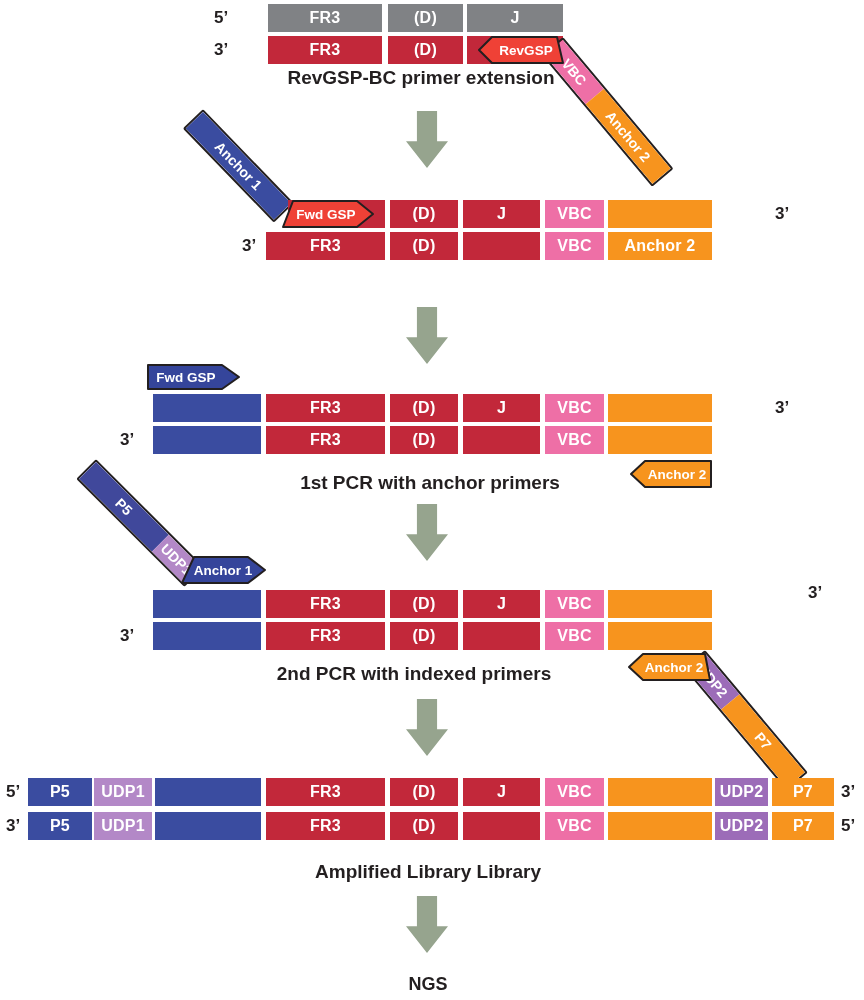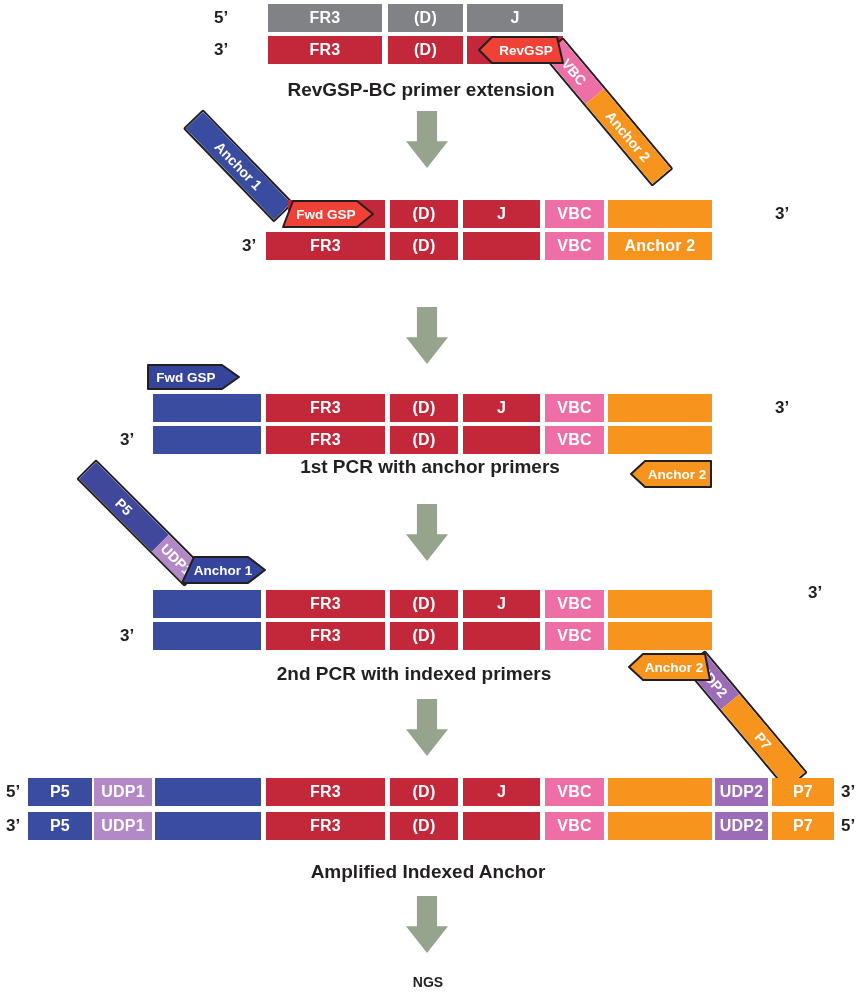--- a/index.html
+++ b/index.html
@@ -18,21 +18,21 @@
   .blue{background:#3A4CA0;}
   .purple-light{background:#B388C7;}
   .purple-mid{background:#9C6CB8;}
   .strand{
     position:absolute;font-weight:bold;font-size:17px;color:#231F20;white-space:nowrap;
   }
   .step{
     position:absolute;transform:translateX(-50%);font-weight:bold;font-size:19px;
     color:#231F20;white-space:nowrap;
   }
-  .ngs{font-size:14px;}
+  .ngs{font-size:18px;}
   .darrow{
     position:absolute;width:42px;height:57px;background:#96A48E;
     clip-path:polygon(26% 0,74% 0,74% 53%,100% 53%,50% 100%,0 53%,26% 53%);
   }
   .band{
     position:absolute;height:28px;display:flex;transform-origin:0 0;
     border:2px solid #231F20;border-radius:2px;box-sizing:border-box;overflow:hidden;
   }
   .band .seg{
     display:flex;align-items:center;justify-content:center;height:100%;
@@ -66,21 +66,21 @@
   <div class="band" style="left:563px;top:37px;width:172px;transform:rotate(50deg)">
     <div class="seg pink" style="width:64px">VBC</div>
     <div class="seg orange" style="flex:1">Anchor 2</div>
   </div>
 
   <svg class="parrow fill-primer-red" style="left:477px;top:35px" width="88" height="30">
     <polygon points="2,15 15,2 80,2 86,28 15,28"></polygon>
     <text x="49" y="20">RevGSP</text>
   </svg>
 
-  <div class="step" style="left:421px;top:79px">RevGSP-BC primer extension</div>
+  <div class="step" style="left:421px;top:67px">RevGSP-BC primer extension</div>
   <div class="darrow" style="left:406px;top:111px"></div>
 
   <div class="band" style="left:203px;top:109px;width:131px;transform:rotate(46deg)">
     <div class="seg blue" style="flex:1">Anchor 1</div>
   </div>
 
   <div class="box red" style="left:288px;top:200px;width:97px"></div>
   <div class="box red" style="left:390px;top:200px;width:68px">(D)</div>
   <div class="box red" style="left:463px;top:200px;width:77px">J</div>
   <div class="box pink" style="left:545px;top:200px;width:59px">VBC</div>
@@ -120,21 +120,21 @@
   <div class="box red" style="left:390px;top:426px;width:68px">(D)</div>
   <div class="box red" style="left:463px;top:426px;width:77px"></div>
   <div class="box pink" style="left:545px;top:426px;width:59px">VBC</div>
   <div class="box orange" style="left:608px;top:426px;width:104px"></div>
 
   <svg class="parrow fill-orange" style="left:629px;top:459px" width="84" height="30">
     <polygon points="82,2 16,2 2,15 16,28 82,28"></polygon>
     <text x="48" y="20">Anchor 2</text>
   </svg>
 
-  <div class="step" style="left:430px;top:456px">1st PCR with anchor primers</div>
+  <div class="step" style="left:430px;top:472px">1st PCR with anchor primers</div>
   <div class="darrow" style="left:406px;top:504px"></div>
 
   <div class="band" style="left:96px;top:459px;width:153px;transform:rotate(45deg)">
     <div class="seg" style="width:103px;background:#40489B">P5</div>
     <div class="seg purple-light" style="flex:1">UDP1</div>
   </div>
   <svg class="parrow fill-blue" style="left:180px;top:555px" width="88" height="30">
     <polygon points="14,2 68,2 85,15 68,28 2,28"></polygon>
     <text x="43" y="20">Anchor 1</text>
   </svg>
@@ -186,17 +186,17 @@
   <div class="box blue" style="left:155px;top:812px;width:106px"></div>
   <div class="box red" style="left:266px;top:812px;width:119px">FR3</div>
   <div class="box red" style="left:390px;top:812px;width:68px">(D)</div>
   <div class="box red" style="left:463px;top:812px;width:77px"></div>
   <div class="box pink" style="left:545px;top:812px;width:59px">VBC</div>
   <div class="box orange" style="left:608px;top:812px;width:104px"></div>
   <div class="box purple-mid" style="left:715px;top:812px;width:53px">UDP2</div>
   <div class="box orange" style="left:772px;top:812px;width:62px">P7</div>
   <div class="strand" style="left:841px;top:816px">5’</div>
 
-  <div class="step" style="left:428px;top:861px">Amplified Indexed Anchor</div>
+  <div class="step" style="left:428px;top:861px">Amplified Library Library</div>
   <div class="darrow" style="left:406px;top:896px"></div>
   <div class="step ngs" style="left:428px;top:974px">NGS</div>
 
 </div>
 
 </body></html>

